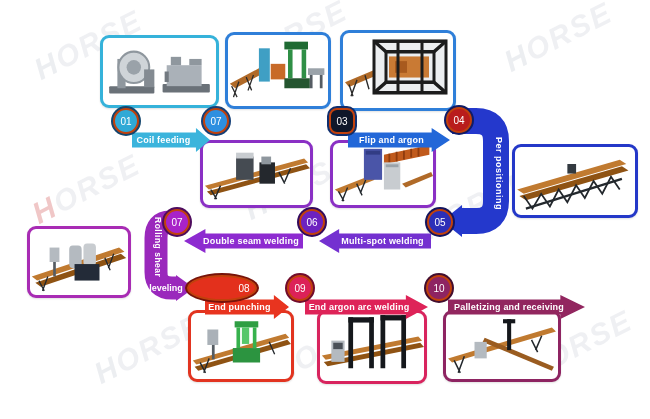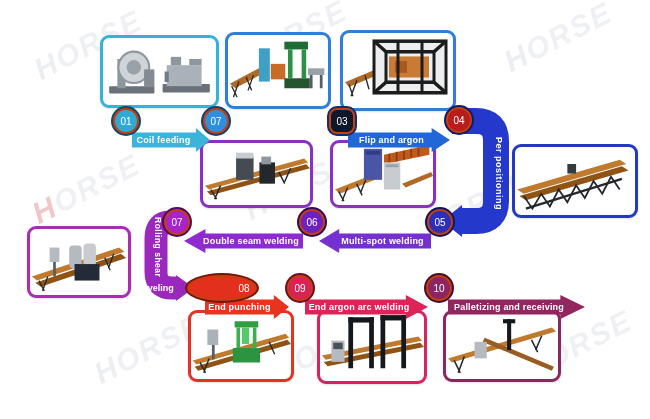--- a/index.html
+++ b/index.html
@@ -221,21 +221,21 @@
     </g>
 
     <g>
       <path d="M 178 222 L 170 222 Q 156 222 156 238 L 156 272 Q 156 288 172 288 L 176 288" fill="none" stroke="#9a28bc" stroke-width="23"></path>
       <polygon points="176,275 176,301 194,288" fill="#9a28bc"></polygon>
     </g>
   </svg>
 
   <div class="vlabel" style="left:489px;top:132px;height:84px;width:15px">Per positioning</div>
   <div class="vlabel" style="left:150px;top:211px;height:72px;width:13px;font-size:8.5px">Rolling shear</div>
-  <div class="hlabel" style="left:133px;top:283px;width:48px">leveling</div>
+  <div class="hlabel" style="left:142px;top:283px;width:48px">leveling</div>
 
   <div class="arrow right" style="left:132px;top:109px;width:78px;background:#3bb4dc">
     <span>Coil feeding</span>
     </div>
   <div class="arrow right" style="left:348px;top:109px;width:102px;background:#2267d8">
     <span>Flip and argon</span>
     </div>
 
   <div class="arrow left" style="left:184px;top:210px;width:119px;background:#8d2bd0">
     <span>Double seam welding</span>

